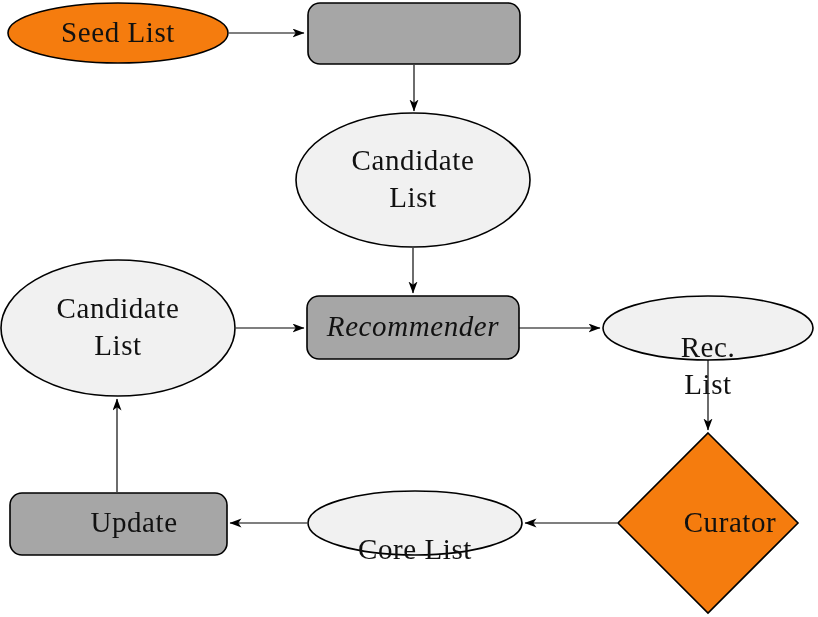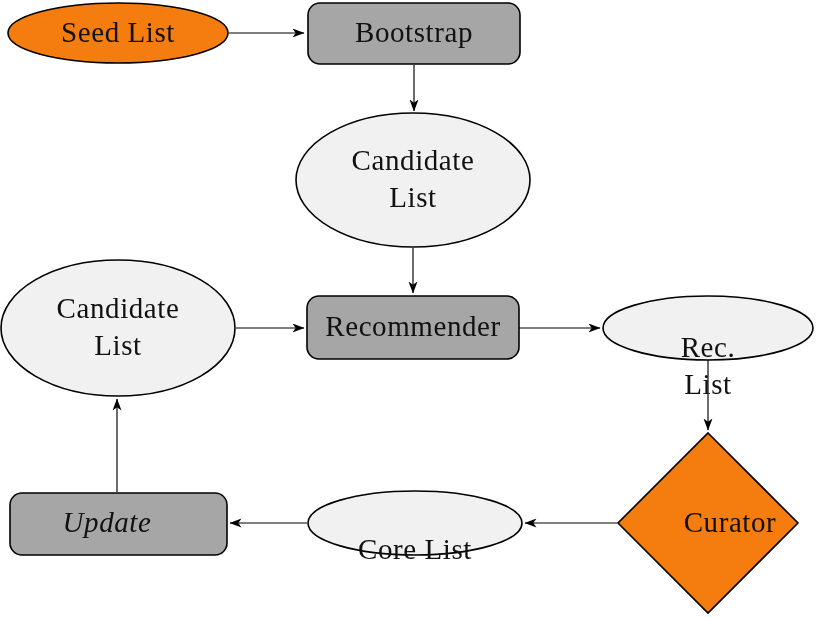--- a/index.html
+++ b/index.html
@@ -59,24 +59,23 @@
       <rect x="307" y="296" width="212" height="63" rx="12" fill="#a6a6a6"></rect>
       <ellipse cx="118" cy="328" rx="117" ry="68" fill="#f1f1f1"></ellipse>
       <ellipse cx="708" cy="328" rx="105" ry="32" fill="#f1f1f1"></ellipse>
       <polygon points="708,433 798,523 708,613 618,523" fill="#f57c0e"></polygon>
       <ellipse cx="415" cy="523" rx="107" ry="32" fill="#f1f1f1"></ellipse>
       <rect x="10" y="493" width="217" height="62" rx="12" fill="#a6a6a6"></rect>
     </g>
   </svg>
 
   <div class="node-label" style="left:118px; top:33px;">Seed List</div>
-  <div class="node-label" style="left:414px; top:33px;">Bootstrap</div>
   <div class="node-label" style="left:413px; top:179px;">Candidate
 List</div>
-  <div class="node-label" style="left:413px; top:327px;">Recommender</div>
+  <div class="node-label" style="left:413px; top:327px;font-style:italic;">Recommender</div>
   <div class="node-label" style="left:118px; top:327px;">Candidate
 List</div>
   <div class="node-label" style="left:708px; top:327px;margin-top:39px;">Rec.  List</div>
   <div class="node-label" style="left:708px; top:523px;margin-left:22px;">Curator</div>
   <div class="node-label" style="left:415px; top:550px;">Core List</div>
-  <div class="node-label" style="left:107px; top:523px;font-style:italic;">Update</div>
+  <div class="node-label" style="left:134px; top:523px;">Update</div>
 
 </div>
 
 </body></html>

